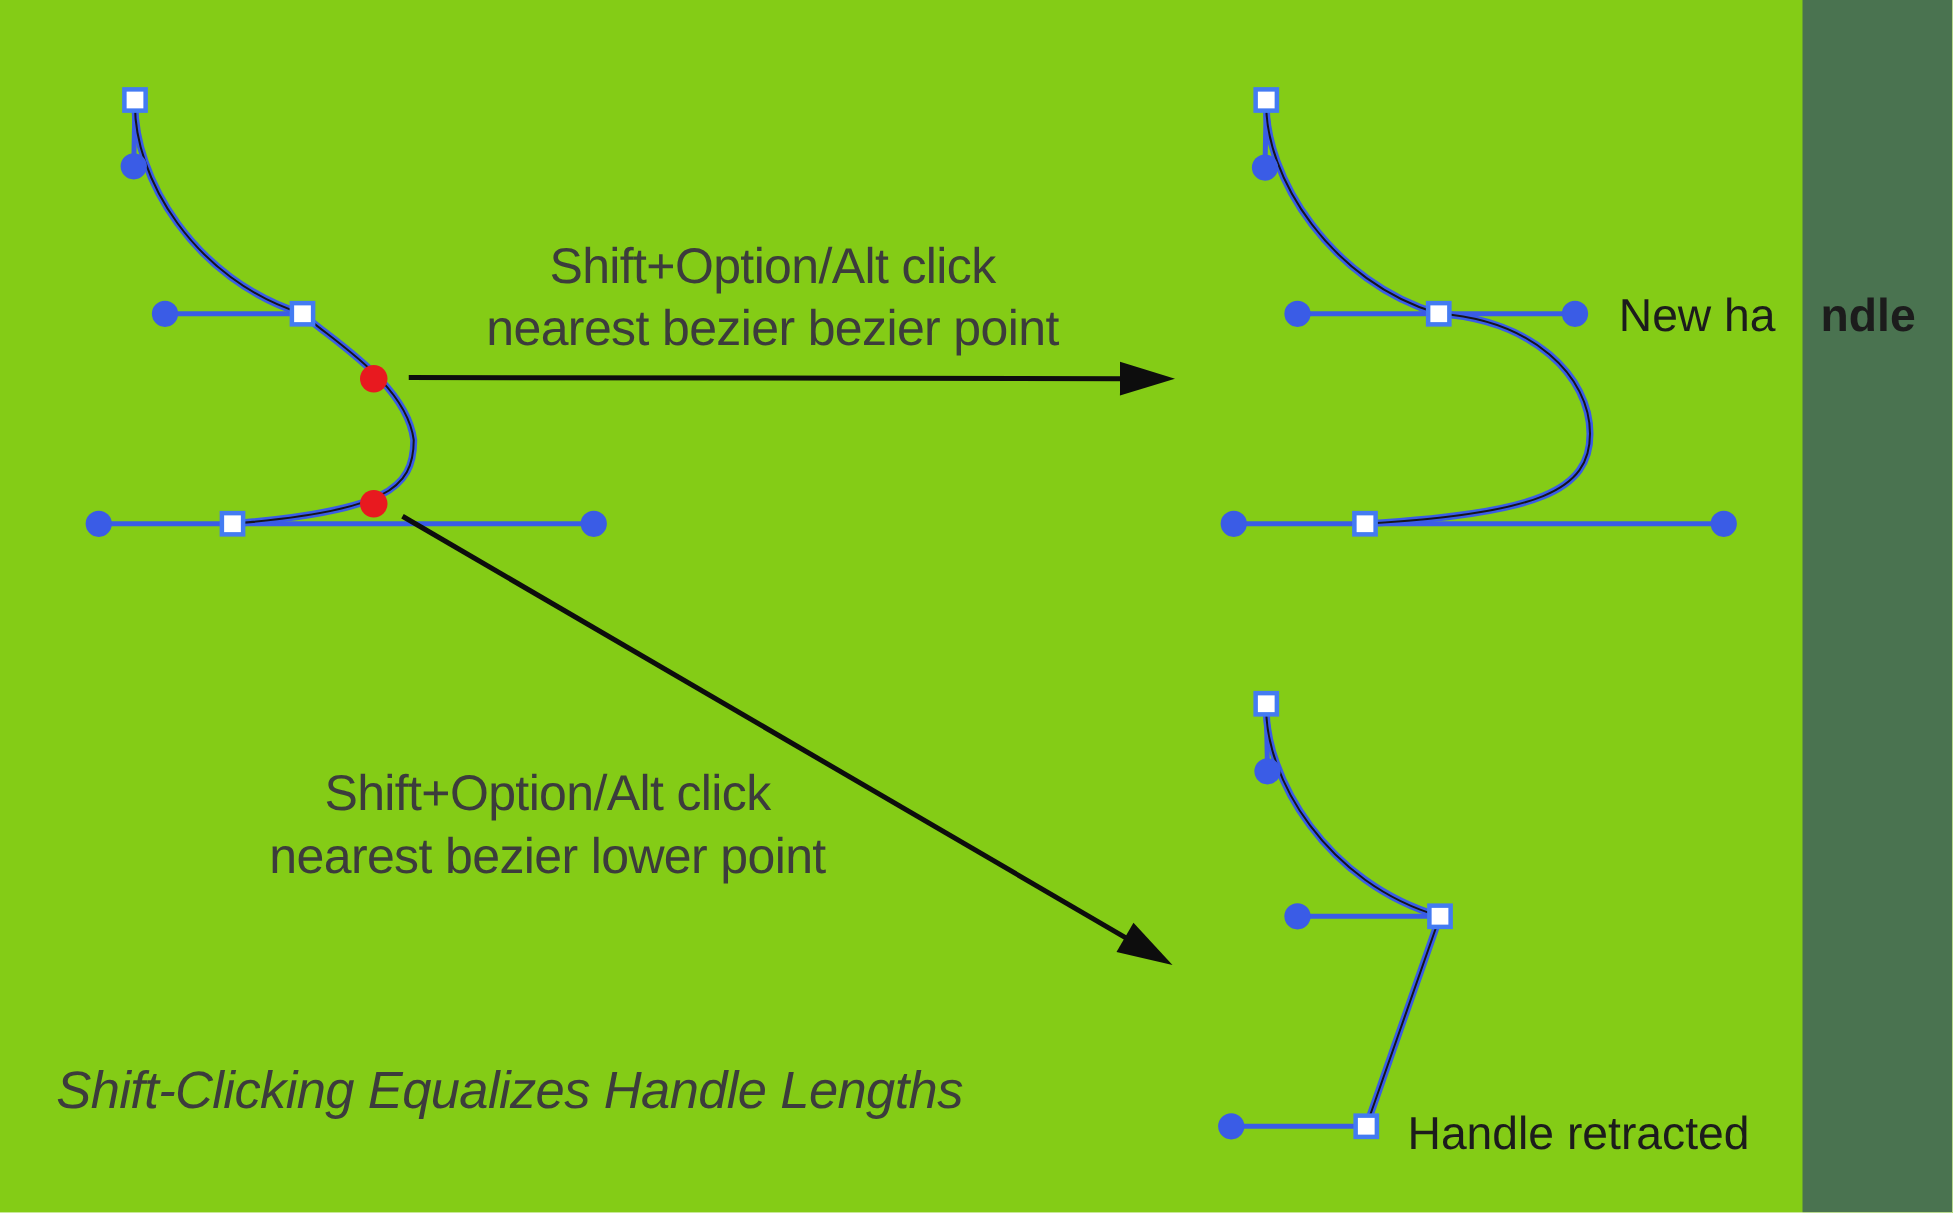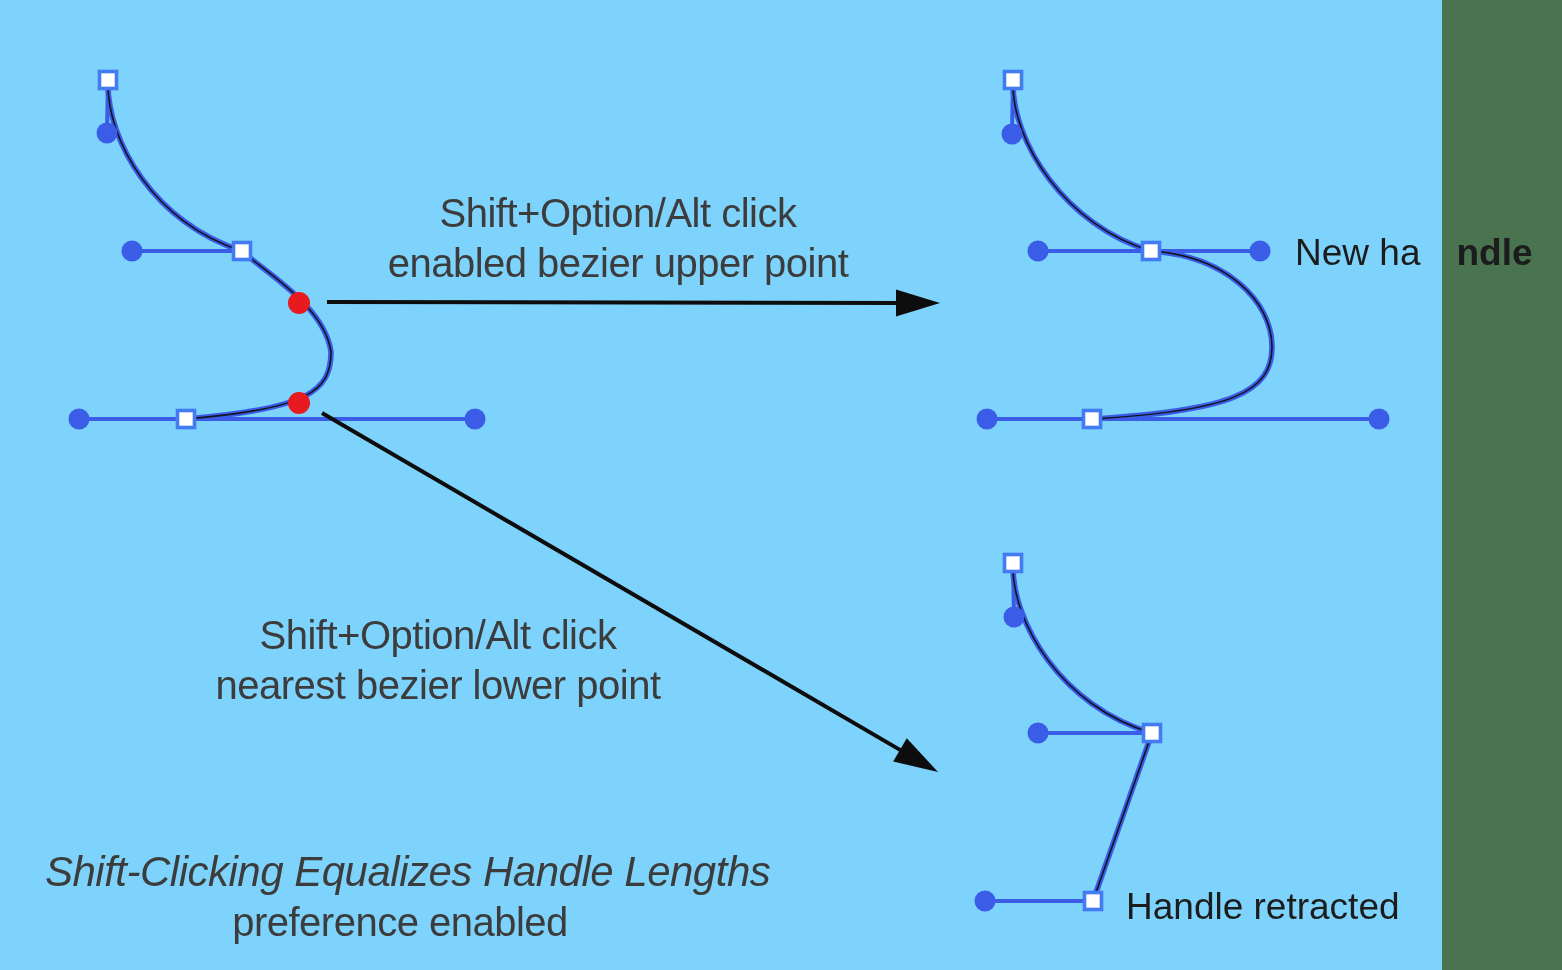--- a/index.html
+++ b/index.html
@@ -40,21 +40,21 @@
   #preference-note   { left: 45px;  top: 846px; width: 710px; text-align: center; }
   #preference-note .pref-line1 { font-style: italic; font-size: 42px; line-height: 52px; letter-spacing: -0.5px; }
   #preference-note .pref-line2 { font-size: 40px; line-height: 48px; letter-spacing: -0.5px; }
   #new-handle-label { left: 1295px; top: 230px; font-size: 37px; }
   #new-handle-label .bold-part { font-weight: bold; margin-left: 36px; }
   #handle-retracted-label { left: 1126px; top: 884px; font-size: 37px; }
 </style>
 </head>
 <body>
 
-<div id="stage" style="background: #7dd3fc;">
+<div id="stage" style="background: #84cc16;">
 
   <svg id="diagram" viewBox="0 0 1562 970" xmlns="http://www.w3.org/2000/svg">
       <g>
         <line x1="108" y1="80" x2="107" y2="133" stroke="#3A5CE6" stroke-width="4"></line>
         <line x1="132" y1="251" x2="242" y2="251" stroke="#3A5CE6" stroke-width="4"></line>
         <line x1="79" y1="419" x2="475" y2="419" stroke="#3A5CE6" stroke-width="4"></line>
         <path d="M 108 80 C 106 142 156 224 242 251 C 262 270 325 306 331 352 C 331 391 308 409 186 419" fill="none" stroke="#3A5CE6" stroke-width="5.6"></path>
         <path d="M 108 80 C 106 142 156 224 242 251 C 262 270 325 306 331 352 C 331 391 308 409 186 419" fill="none" stroke="#15151C" stroke-width="1.6"></path>
         <circle cx="299" cy="303" r="11" fill="#E8191F"></circle>
         <circle cx="299" cy="403" r="11" fill="#E8191F"></circle>
@@ -101,30 +101,29 @@
       <g>
         <line x1="322" y1="413" x2="903.4407075227218" y2="751.8591136374304" stroke="#0D0D0D" stroke-width="4"></line>
         <polygon points="938,772 893.1872291276268,761.5087862122548 906.7823274223613,738.1812637900921" fill="#0D0D0D"></polygon>
       </g>
     </svg>
 
   <div id="color-bar" style="left: 1442px; width: 120px; background: rgb(74, 115, 80);"></div>
 
   <div class="label instruction" id="upper-instruction" style="color: rgb(60, 60, 60);">
     <div>Shift+Option/Alt click</div>
-    <div>enabled bezier upper point</div>
+    <div>nearest bezier bezier point</div>
   </div>
 
   <div class="label instruction" id="lower-instruction" style="color: rgb(60, 60, 60);">
     <div>Shift+Option/Alt click</div>
     <div>nearest bezier lower point</div>
   </div>
 
   <div class="label" id="preference-note" style="color: rgb(60, 60, 60);">
     <div class="pref-line1">Shift-Clicking Equalizes Handle Lengths</div>
-    <div class="pref-line2">preference enabled</div>
   </div>
 
   <div class="label" id="new-handle-label" style="color: rgb(28, 28, 28);"><span>New ha</span><span class="bold-part">ndle</span></div>
 
   <div class="label" id="handle-retracted-label" style="color: rgb(28, 28, 28);">Handle retracted</div>
 
 </div>
 
 </body></html>

